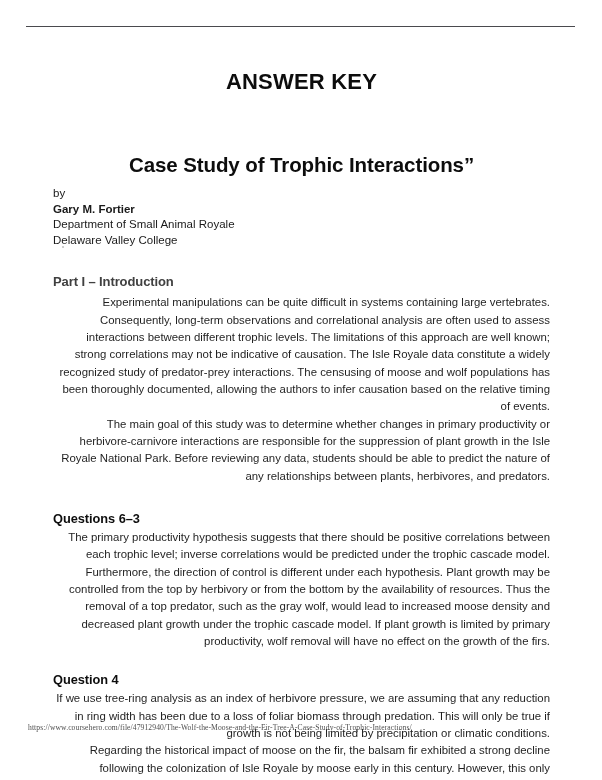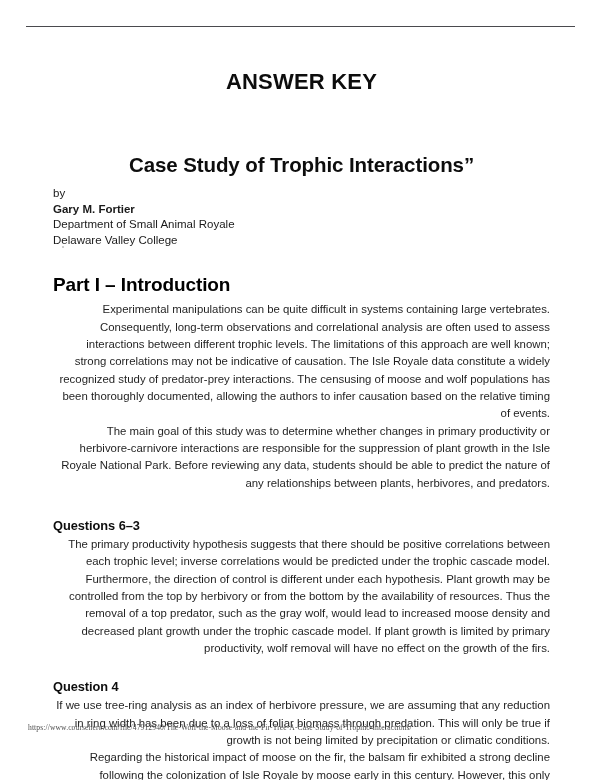--- a/index.html
+++ b/index.html
@@ -94,25 +94,25 @@
 
   
   .section {
     margin-top: 26px;
   }
   .section.tight {
     margin-top: 22px;
   }
 
   h2.section-heading {
-    font-size: 19px;
+    font-size: 13px;
     font-weight: bold;
     margin: 0 0 5px 0;
     letter-spacing: -0.1px;
-    color: #000000;
+    color: #404040;
   }
   h3.sub-heading {
     font-size: 12.8px;
     font-weight: bold;
     margin: 0 0 3px 0;
     letter-spacing: -0.05px;
     color: #0d0d0d;
   }
 
   p.body-par {

